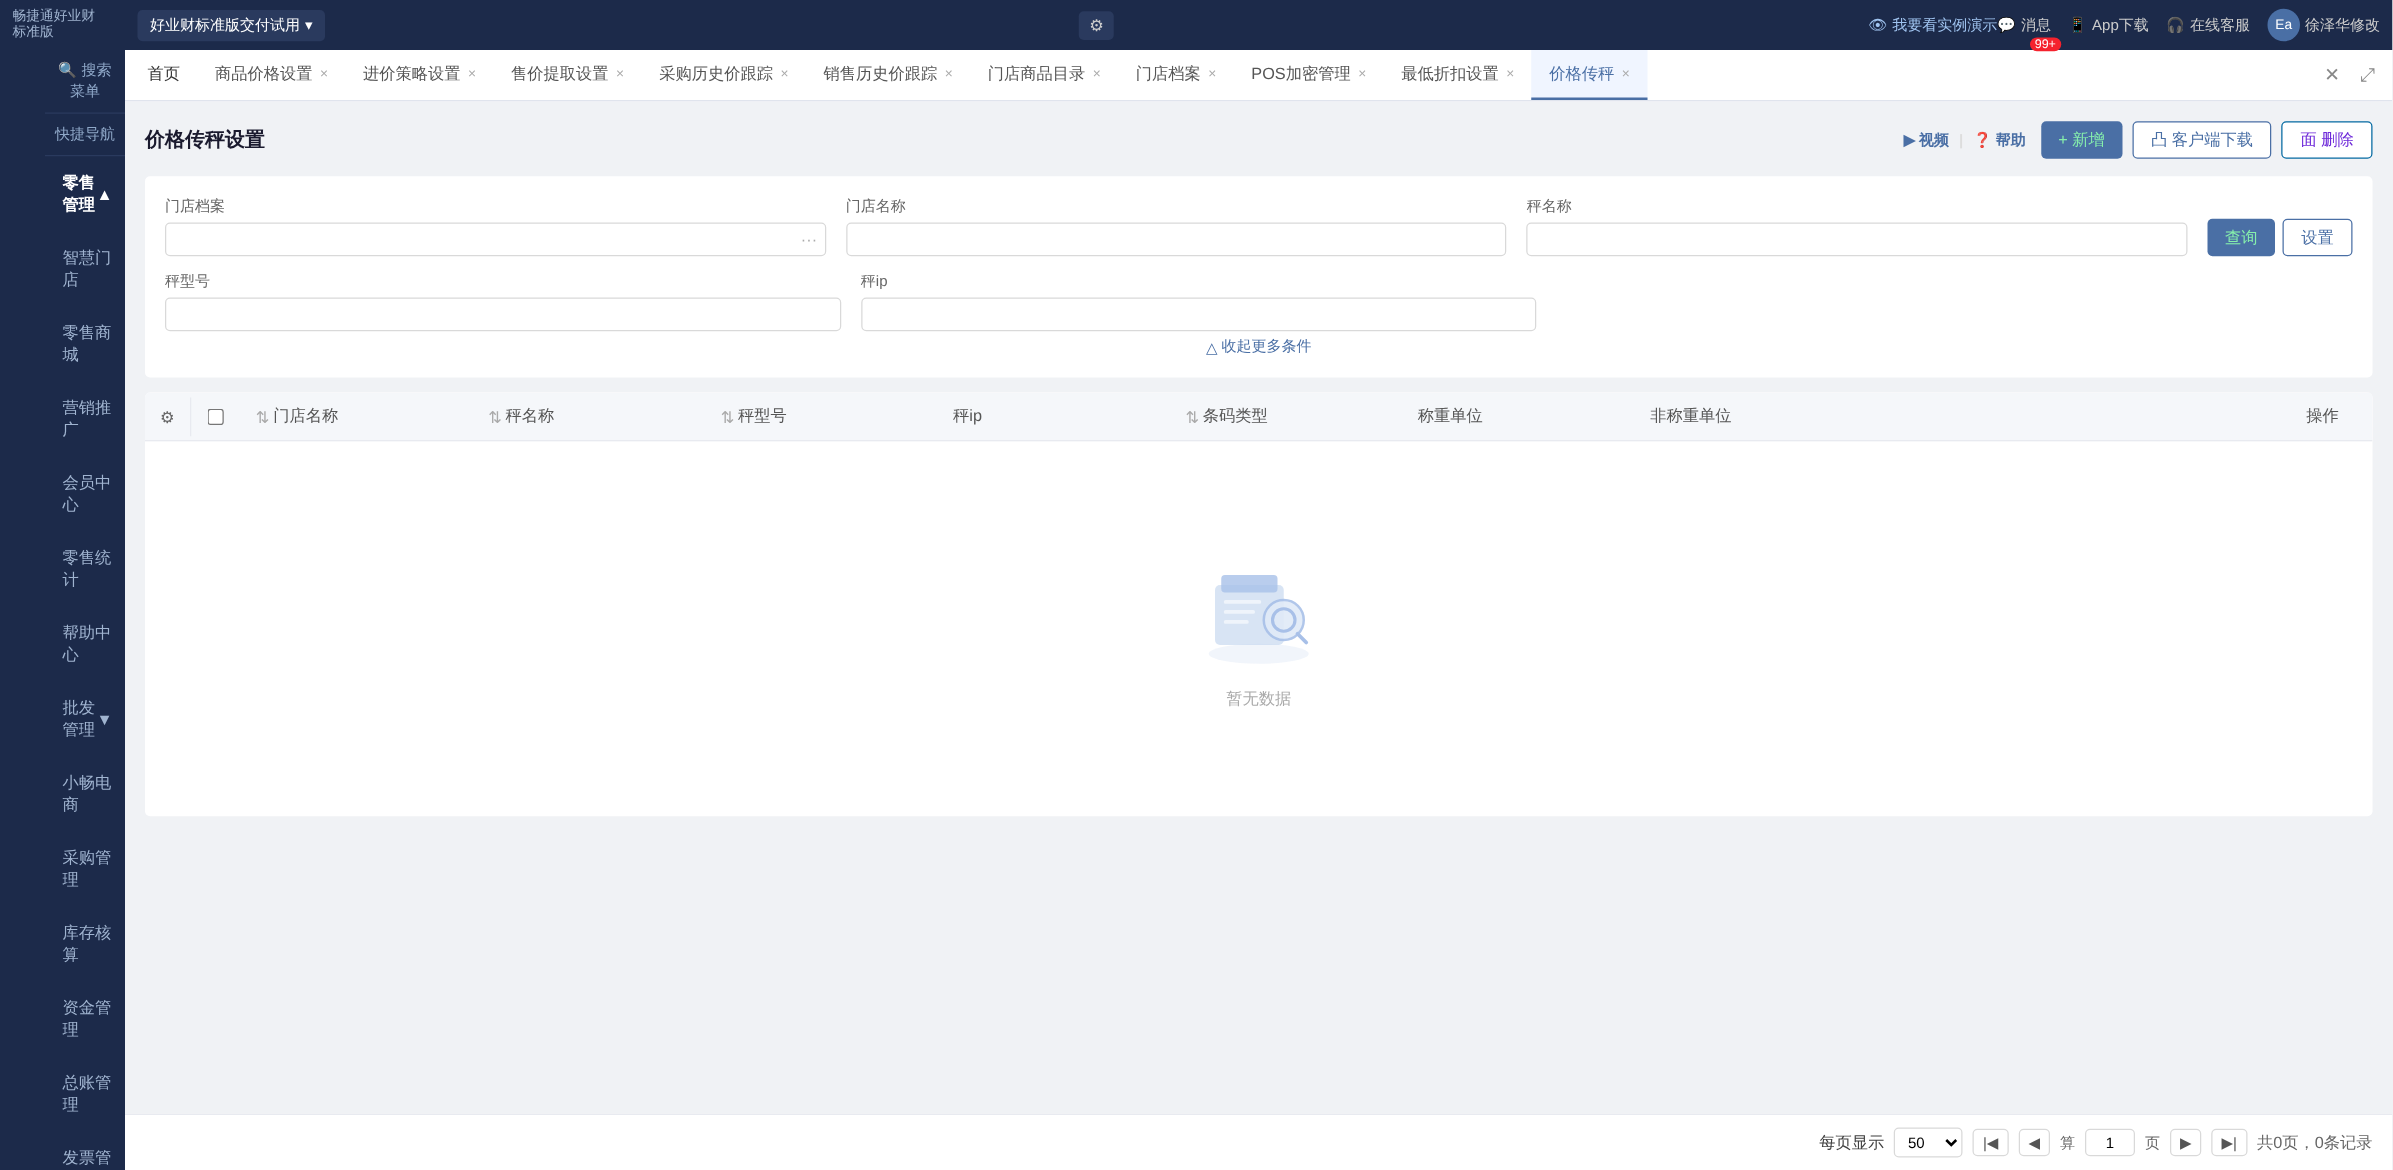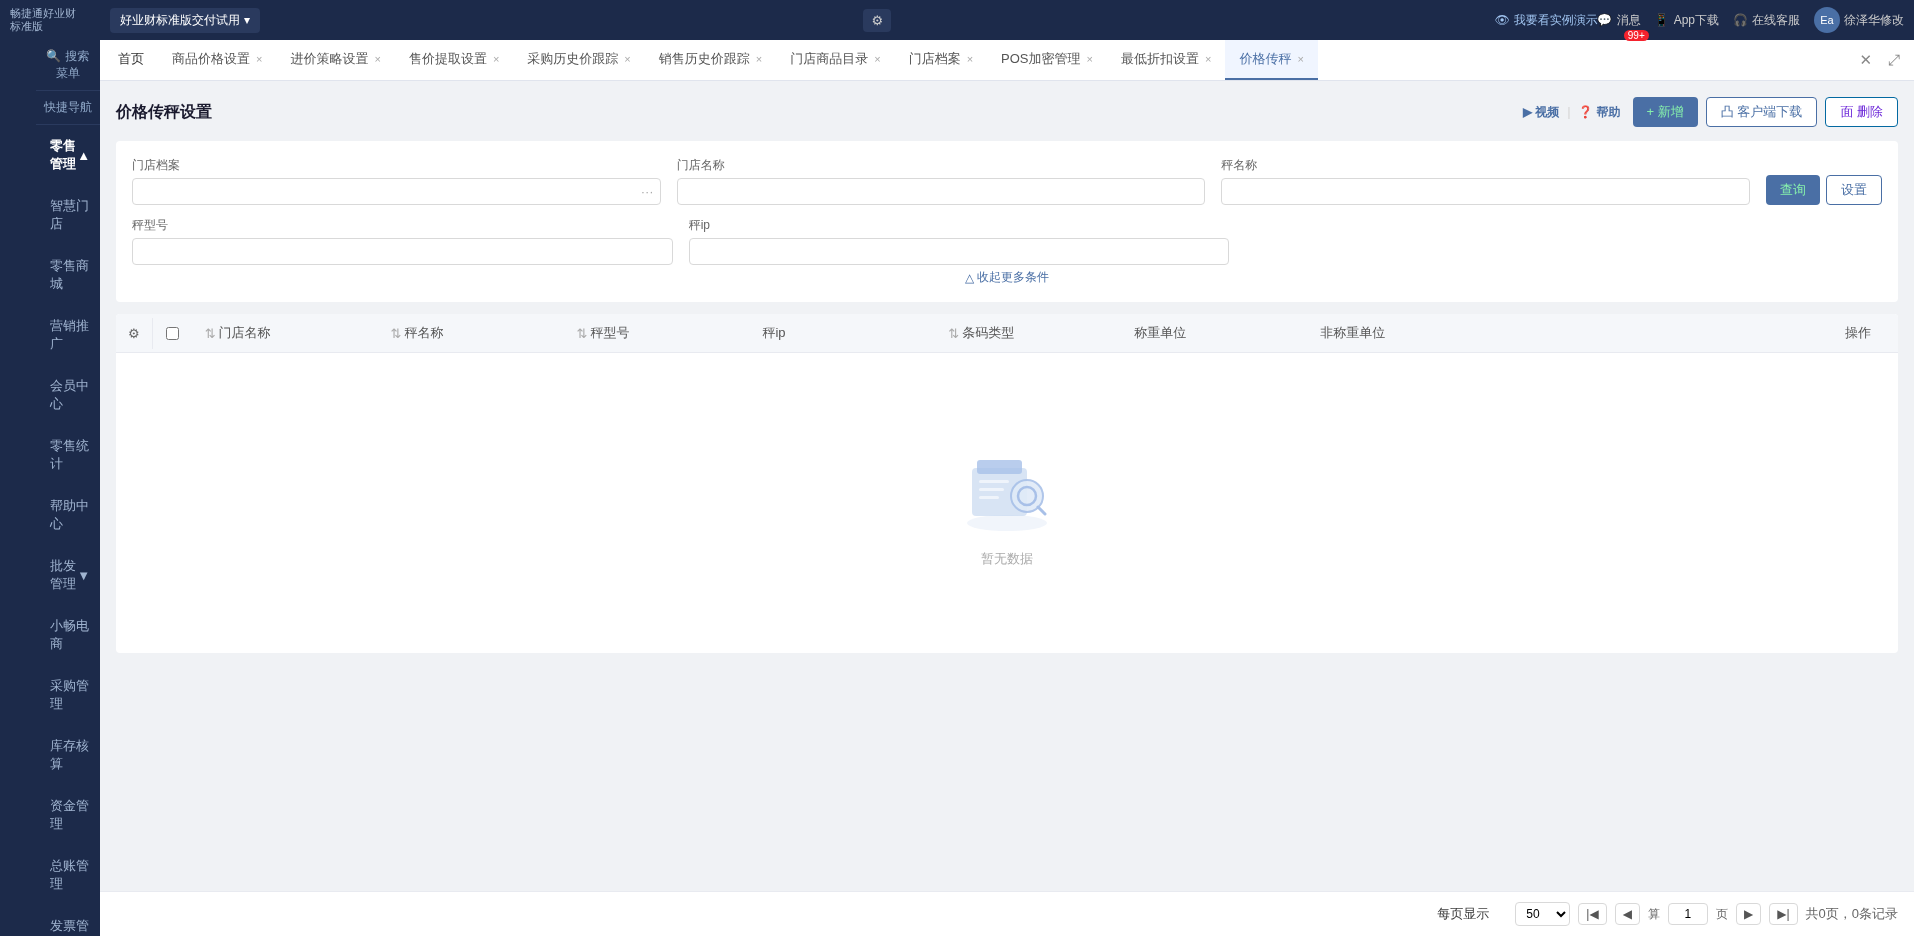--- a/index.html
+++ b/index.html
@@ -77,21 +77,21 @@
     .table-settings-btn { padding: 8px 12px; color: #666; cursor: pointer; border-right: 1px solid #e8eaf0; }
     .th { padding: 10px 12px; font-size: 13px; color: #555; font-weight: 500; flex: 1; display: flex; align-items: center; gap: 3px; }
     .th.checkbox-col { flex: 0 0 40px; justify-content: center; }
     .th.op-col { flex: 0 0 80px; justify-content: center; }
     .table-body { min-height: 300px; display: flex; align-items: center; justify-content: center; flex-direction: column; padding: 60px 0; }
     .empty-text { color: #aaa; font-size: 13px; }
 
     
     .pagination-bar { background: #fff; border-top: 1px solid #e8eaf0; padding: 10px 16px; display: flex; align-items: center; justify-content: flex-end; gap: 8px; font-size: 13px; color: #555; }
     .page-size-label { color: #404040; margin-left: 20px; }
-    .page-size-select { border: 1px solid #d9d9d9; border-radius: 4px; padding: 3px 6px; font-size: 12px; background: #fff; margin-left: 18px; }
+    .page-size-select { border: 1px solid #d9d9d9; border-radius: 4px; padding: 3px 6px; font-size: 12px; background: #fff; }
     .page-nav-btn { background: none; border: 1px solid #d9d9d9; border-radius: 4px; padding: 3px 7px; cursor: pointer; color: #555; font-size: 12px; }
     .page-input { border: 1px solid #d9d9d9; border-radius: 4px; padding: 3px 6px; width: 40px; text-align: center; font-size: 12px; }
     .page-info { color: #666; }
 
     
     .empty-illustration { width: 120px; height: 100px; margin-bottom: 12px; }
   </style>
 </head>
 <body>
 

